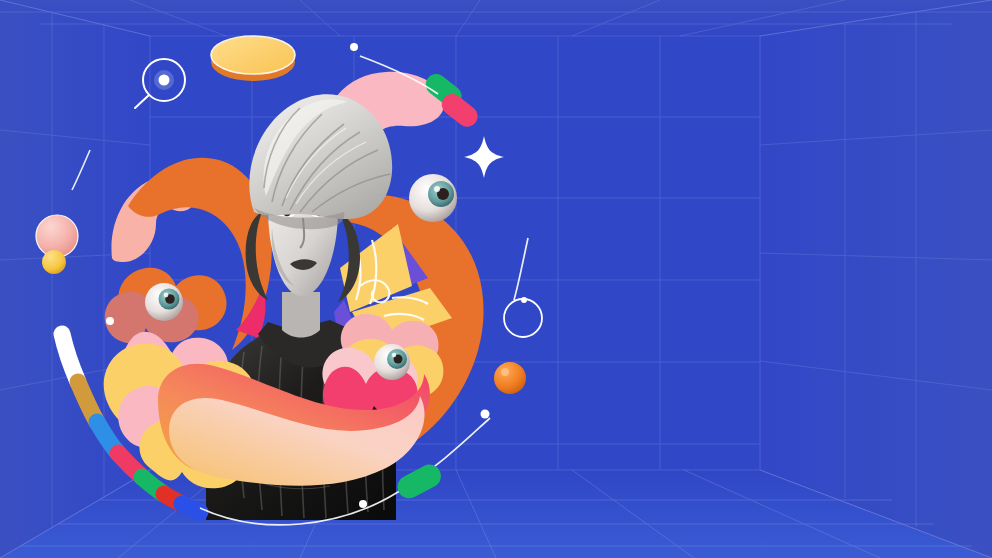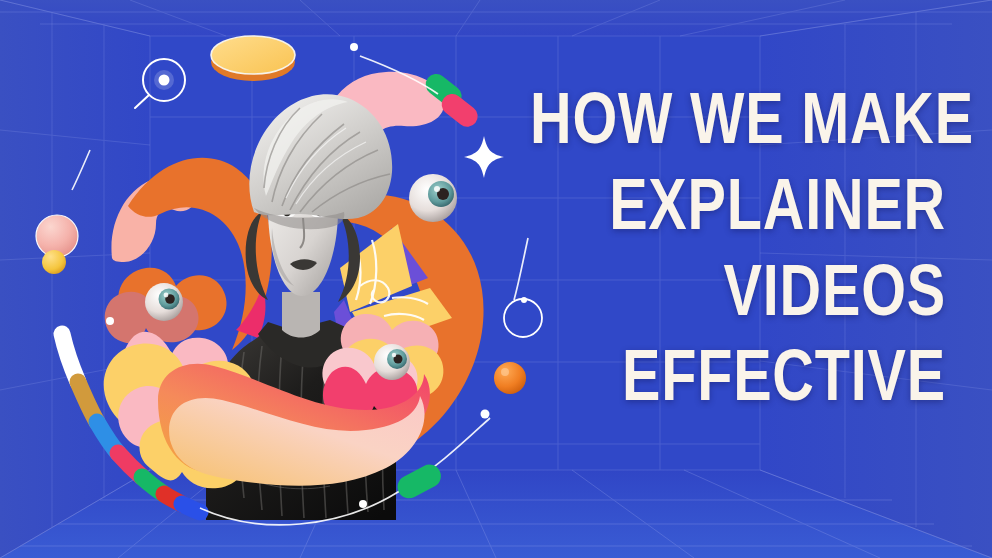--- a/index.html
+++ b/index.html
@@ -448,20 +448,14 @@
       </g>
 
       <circle cx="354" cy="47" r="4" fill="#ffffff"></circle>
       <circle cx="110" cy="321" r="4" fill="#ffffff"></circle>
       <circle cx="485" cy="414" r="4.5" fill="#ffffff"></circle>
       <circle cx="363" cy="504" r="4" fill="#ffffff"></circle>
       <circle cx="524" cy="300" r="3" fill="#ffffff"></circle>
     </svg>
   </div>
 
-  <div id="title-block">
-    <span class="title-line">HOW WE MAKE</span>
-    <span class="title-line">EXPLAINER</span>
-    <span class="title-line">VIDEOS</span>
-    <span class="title-line">EFFECTIVE</span>
-  </div>
 
 </div>
 
 </body></html>

